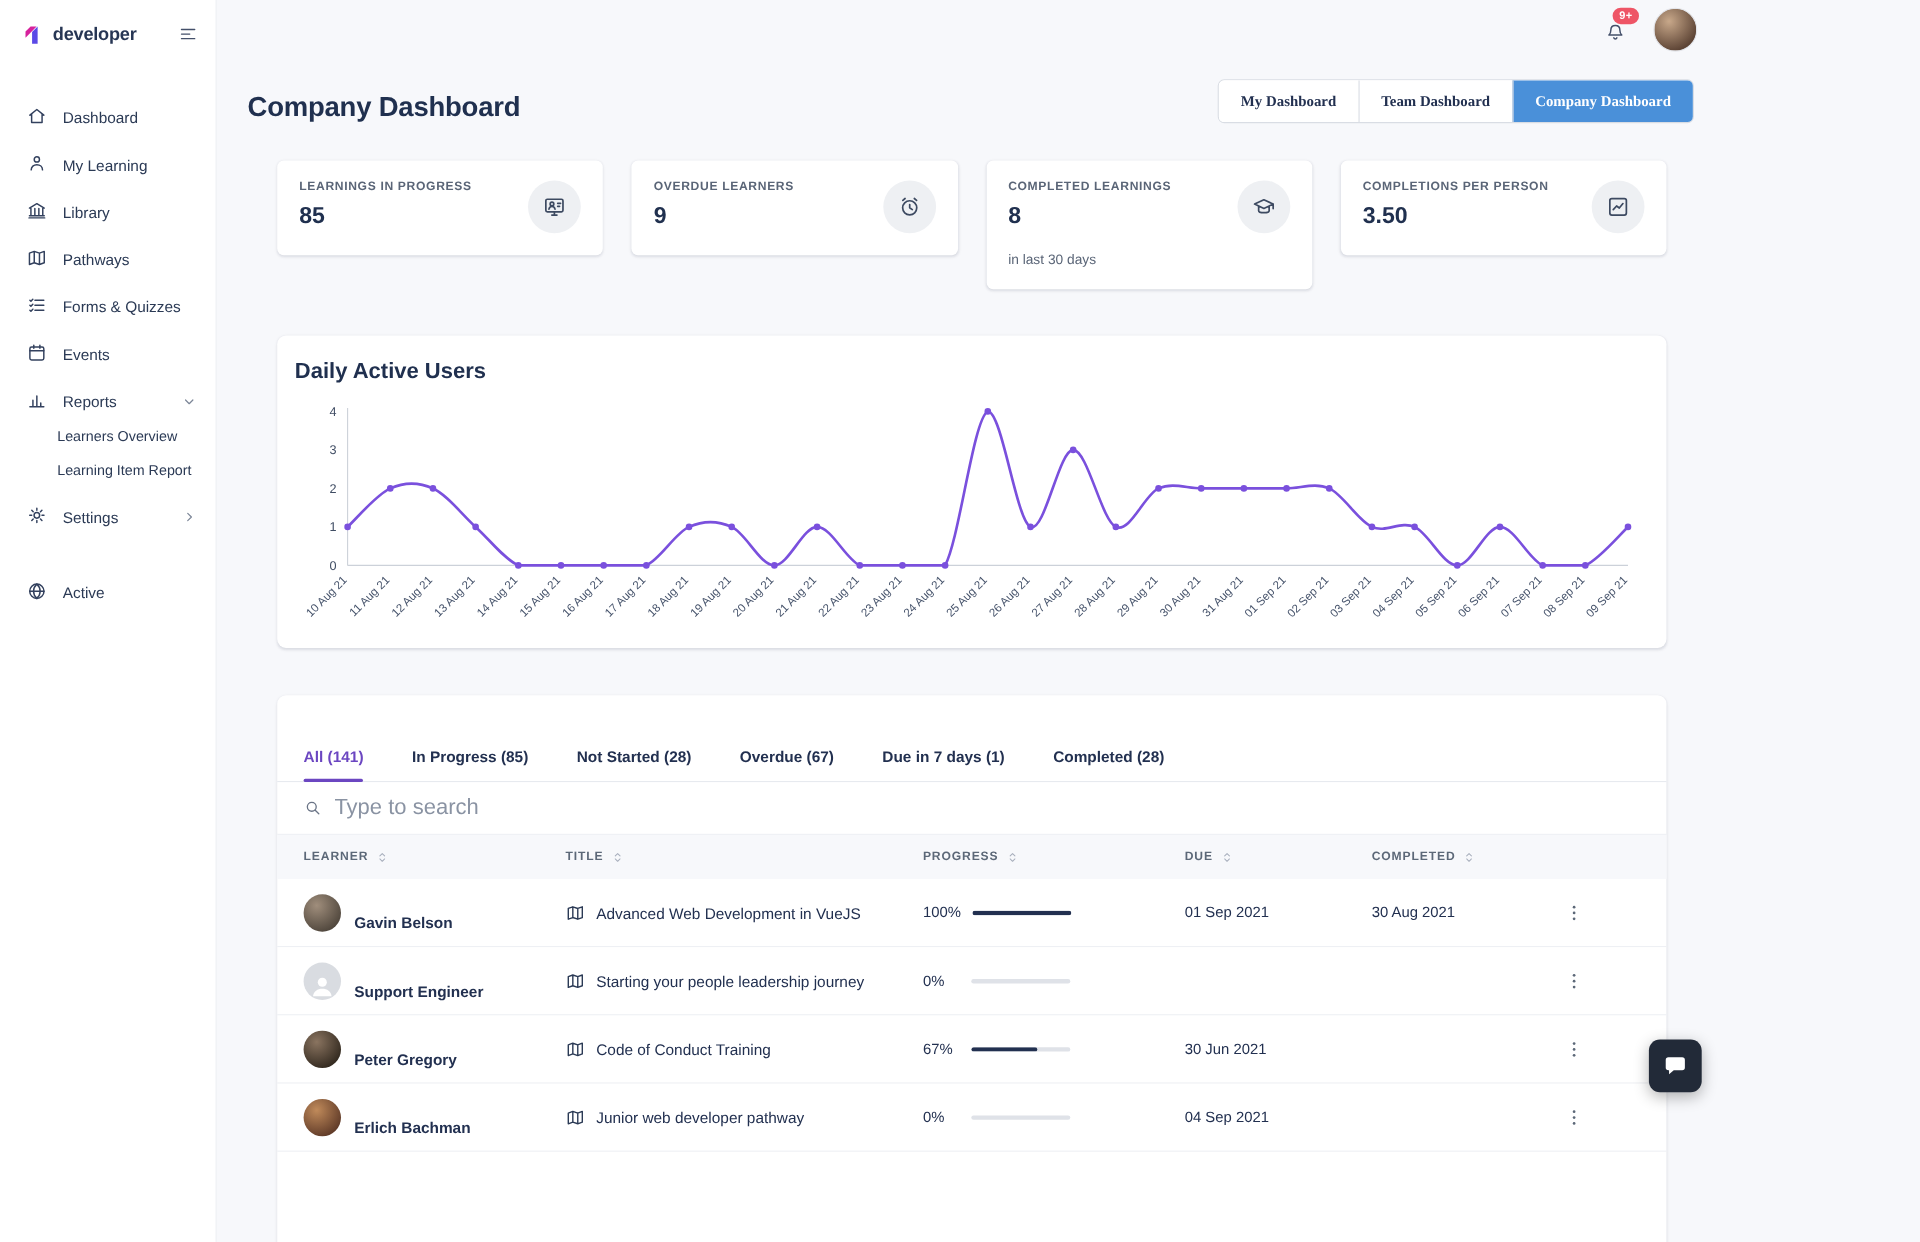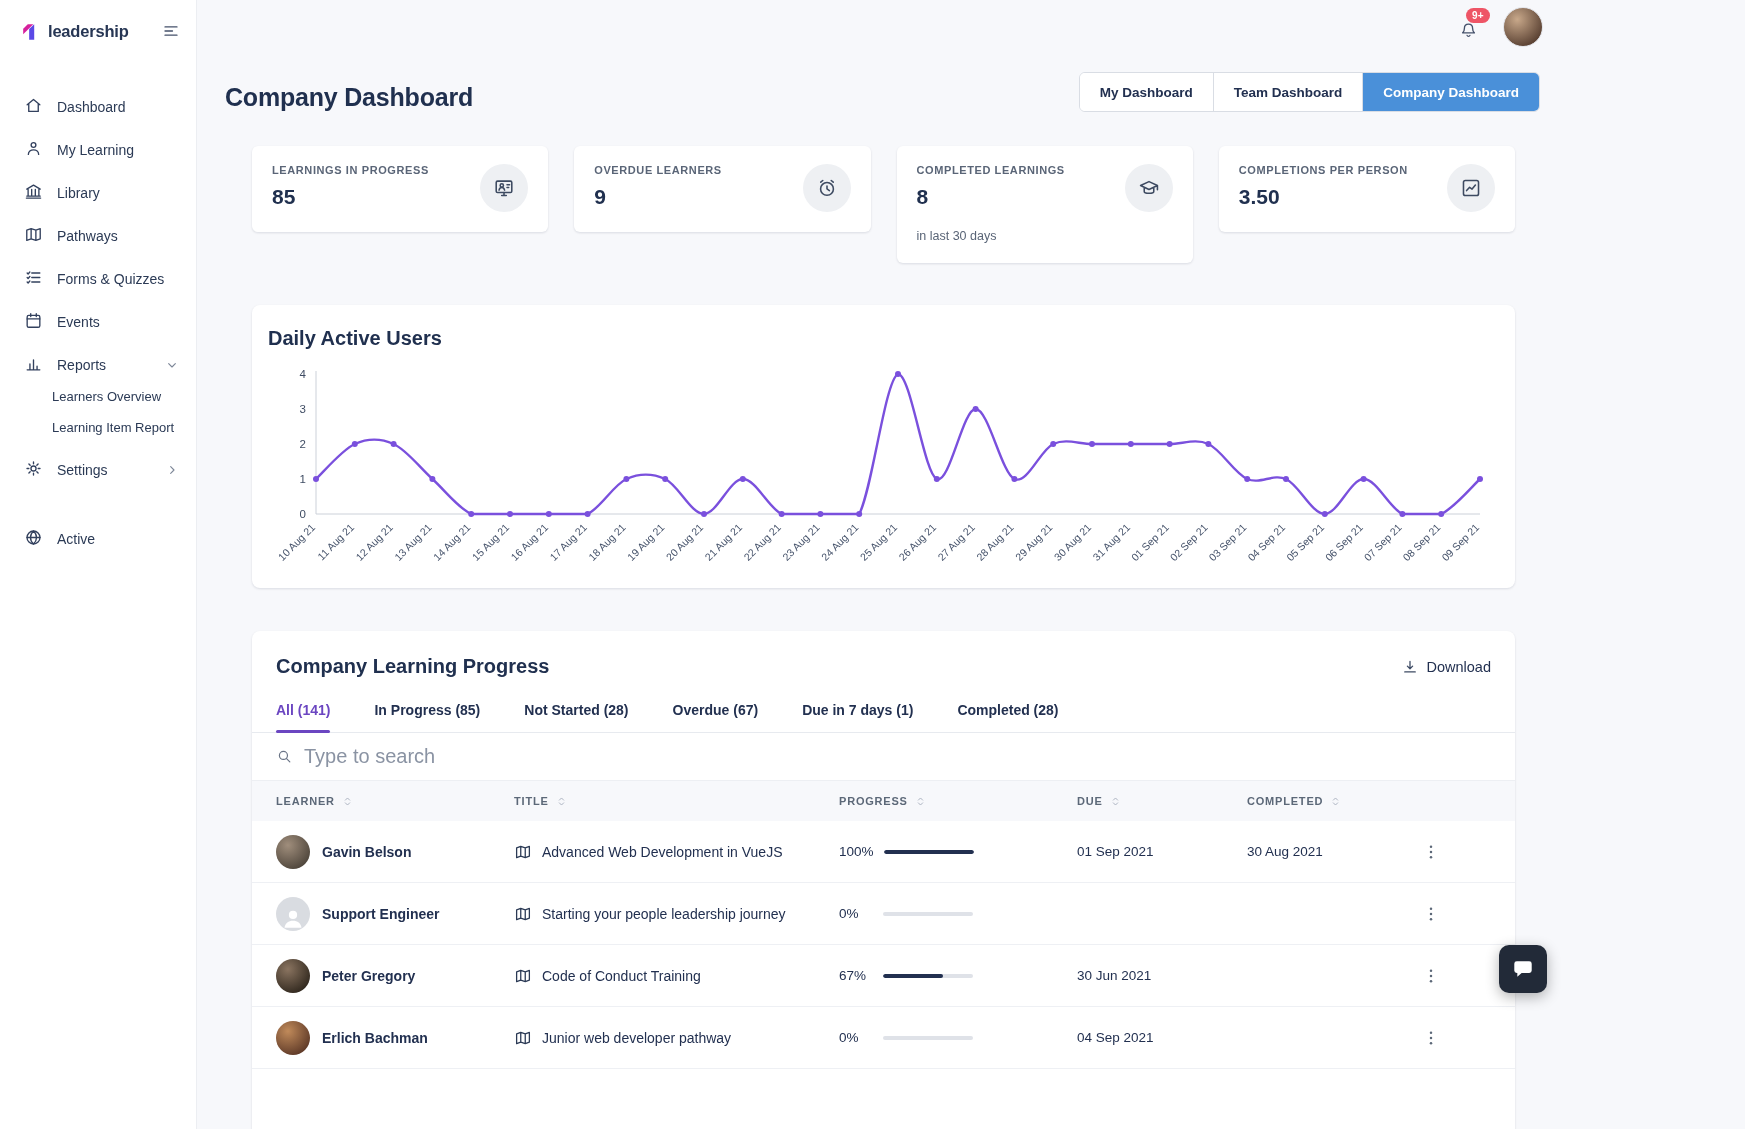--- a/index.html
+++ b/index.html
@@ -31,21 +31,21 @@
   .badge{position:absolute;top:-13px;left:7px;background:#ee5566;color:#fff;font-size:10px;font-weight:700;padding:2px 6px;border-radius:9px;letter-spacing:.3px}
   .avatar-top{width:40px;height:40px;border-radius:50%;background:radial-gradient(circle at 35% 30%,#c8a88a,#5d4435 75%);cursor:pointer;border:1px solid #e3e5ea}
 
   
   .main{position:absolute;left:197px;top:0;width:1348px}
   .page-head{margin:72px 0 0 28px;width:1315px;display:flex;justify-content:space-between;align-items:flex-end}
   h1{font-size:25px;font-weight:700;color:#20304f;letter-spacing:-0.2px}
   h2{font-size:20px;font-weight:700;color:#20304f}
 
   .dash-tabs{display:flex;border:1px solid #d9dde4;border-radius:6px;overflow:hidden;background:#fff}
-  .dtab{height:38px;padding:0 20px;font-size:13.5px;font-weight:600;color:#223050;background:#fff;border:0;border-left:1px solid #d9dde4;font-family:Liberation Sans, sans-serif;cursor:pointer}
+  .dtab{height:38px;padding:0 20px;font-size:13.5px;font-weight:600;color:#223050;background:#fff;border:0;border-left:1px solid #d9dde4;font-family:Liberation Serif, serif;cursor:pointer}
   .dtab:first-child{border-left:0}
   .dtab.active{background:#4a90d9;color:#fff}
 
   .inset{margin-left:55px;width:1263px}
   .card{background:#fff;border-radius:8px;box-shadow:0 1px 2px rgba(20,30,60,.05),0 1px 3px rgba(20,30,60,.08)}
 
   
   .stats{margin-top:34px;display:flex;gap:26px;align-items:flex-start}
   .stat{flex:1;display:flex;justify-content:space-between;align-items:flex-start;padding:18px 20px 20px;border-radius:6px}
   .stat-label{font-size:11px;font-weight:700;letter-spacing:.6px;color:#5a6577;text-transform:uppercase}
@@ -71,21 +71,21 @@
   .searchrow{display:flex;align-items:center;gap:11px;height:48px;padding:0 24px;border-bottom:1px solid #edeff3}
   .sicon{width:17px;height:17px;color:#6a7486}
   .searchrow input{flex:1;border:0;outline:none;font-size:20px;font-family:inherit;color:#223050;background:transparent}
   .searchrow input::placeholder{color:#8a93a3}
 
   .thead,.trow{display:grid;grid-template-columns:238px 325px 238px 170px 1fr 110px;align-items:center;padding-left:24px}
   .thead{background:#f7f8fb;height:40px}
   .th{display:flex;align-items:center;gap:6px;font-size:11px;font-weight:700;letter-spacing:.8px;color:#5c6878;text-transform:uppercase;cursor:pointer}
   .sorticon{width:13px;height:13px;color:#a7aebc}
   .trow{height:62px;border-bottom:1px solid #eef0f4}
-  .learner{display:flex;align-items:center;gap:12px}
+  .learner{display:flex;align-items:flex-end;gap:12px}
   .avatar{width:34px;height:34px;border-radius:50%;overflow:hidden;display:flex;align-items:flex-end;justify-content:center;background:#d9dce1}
   .avatar.generic{color:#fff}
   .avatar.generic .icon{width:26px;height:26px;color:#fff}
   .lname{font-size:14px;font-weight:700;color:#223050;cursor:pointer}
   .titlec{display:flex;align-items:center;gap:10px;font-size:14px;color:#223050}
   .bicon{width:18px;height:18px;color:#2b3a55}
   .progc{display:flex;align-items:center;gap:10px;font-size:13.5px}
   .pct{min-width:34px}
   .bar{width:90px;height:4px;border-radius:2px;background:#dfe2e8;overflow:hidden;display:inline-block}
   .fill{display:block;height:100%;background:#223050;border-radius:2px}
@@ -102,21 +102,21 @@
 
 <div class="sidebar">
   <div class="side-head">
     <div class="logo">
       <span class="logo-mark">
         <svg viewBox="0 0 24 24">
             <path d="M3.5 15.5 L14.5 4.5 H8.5 L3.5 9.5 Z" fill="#d6219c"></path>
             <path d="M10 21.5 V9.8 L15.5 4.5 V21.5 Z" fill="#5b49e6"></path>
           </svg>
       </span>
-      <span class="logo-text">leadership</span>
+      <span class="logo-text">developer</span>
     </div>
     <span class="icon hamburger">
         <svg viewBox="0 0 24 24" fill="none" stroke="currentColor" stroke-width="1.7" stroke-linecap="round" stroke-linejoin="round">
           <path d="M4 6.5 H20 M4 12 H14 M4 17.5 H20"></path>
         </svg>
       </span>
   </div>
   <nav id="side-nav">
       <div class="nav-item">
     <span class="icon nav-icon">
@@ -380,31 +380,20 @@
           <circle cx="1018.0" cy="115.0" r="3" fill="#7a50dd"></circle>
           <circle cx="1056.8" cy="150.0" r="3" fill="#7a50dd"></circle>
           <circle cx="1095.6" cy="115.0" r="3" fill="#7a50dd"></circle>
           <circle cx="1134.4" cy="150.0" r="3" fill="#7a50dd"></circle>
           <circle cx="1173.2" cy="150.0" r="3" fill="#7a50dd"></circle>
           <circle cx="1212.0" cy="115.0" r="3" fill="#7a50dd"></circle>
         </svg></div>
   </div>
 
   <div class="card progress-card inset">
-    <div class="pc-head">
-      <h2>Company Learning Progress</h2>
-      <div class="download">
-        <span class="icon">
-            <svg viewBox="0 0 24 24" fill="none" stroke="currentColor" stroke-width="1.7" stroke-linecap="round" stroke-linejoin="round">
-              <path d="M12 4.5 V14 M8.5 10.8 L12 14.3 L15.5 10.8 M5 18.5 H19"></path>
-            </svg>
-          </span>
-        <span>Download</span>
-      </div>
-    </div>
     <div class="ptabs" id="ptabs">
         <button class="ptab active">All (141)</button>
         <button class="ptab">In Progress (85)</button>
         <button class="ptab">Not Started (28)</button>
         <button class="ptab">Overdue (67)</button>
         <button class="ptab">Due in 7 days (1)</button>
         <button class="ptab">Completed (28)</button>
       </div>
     <div class="searchrow">
       <span class="icon sicon">

